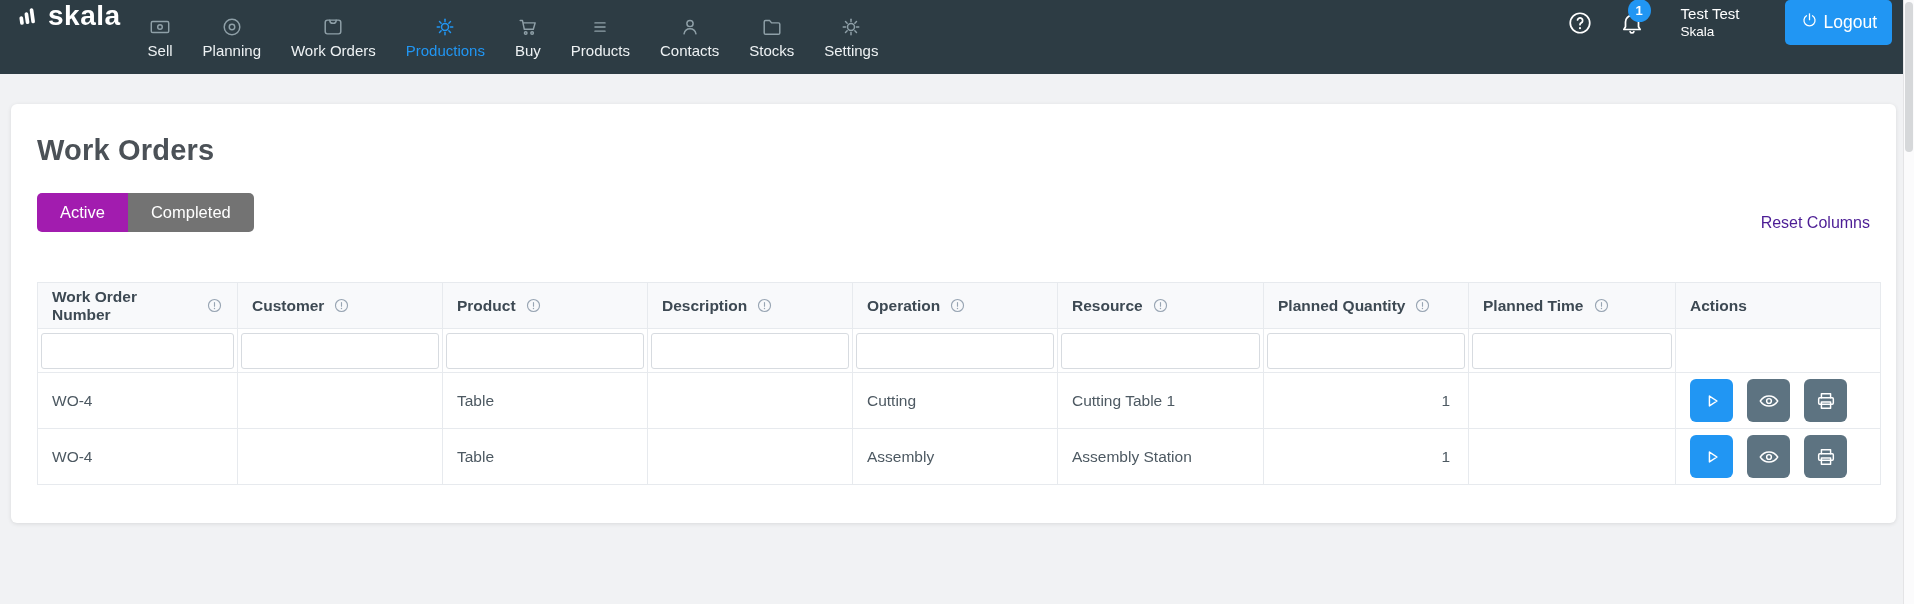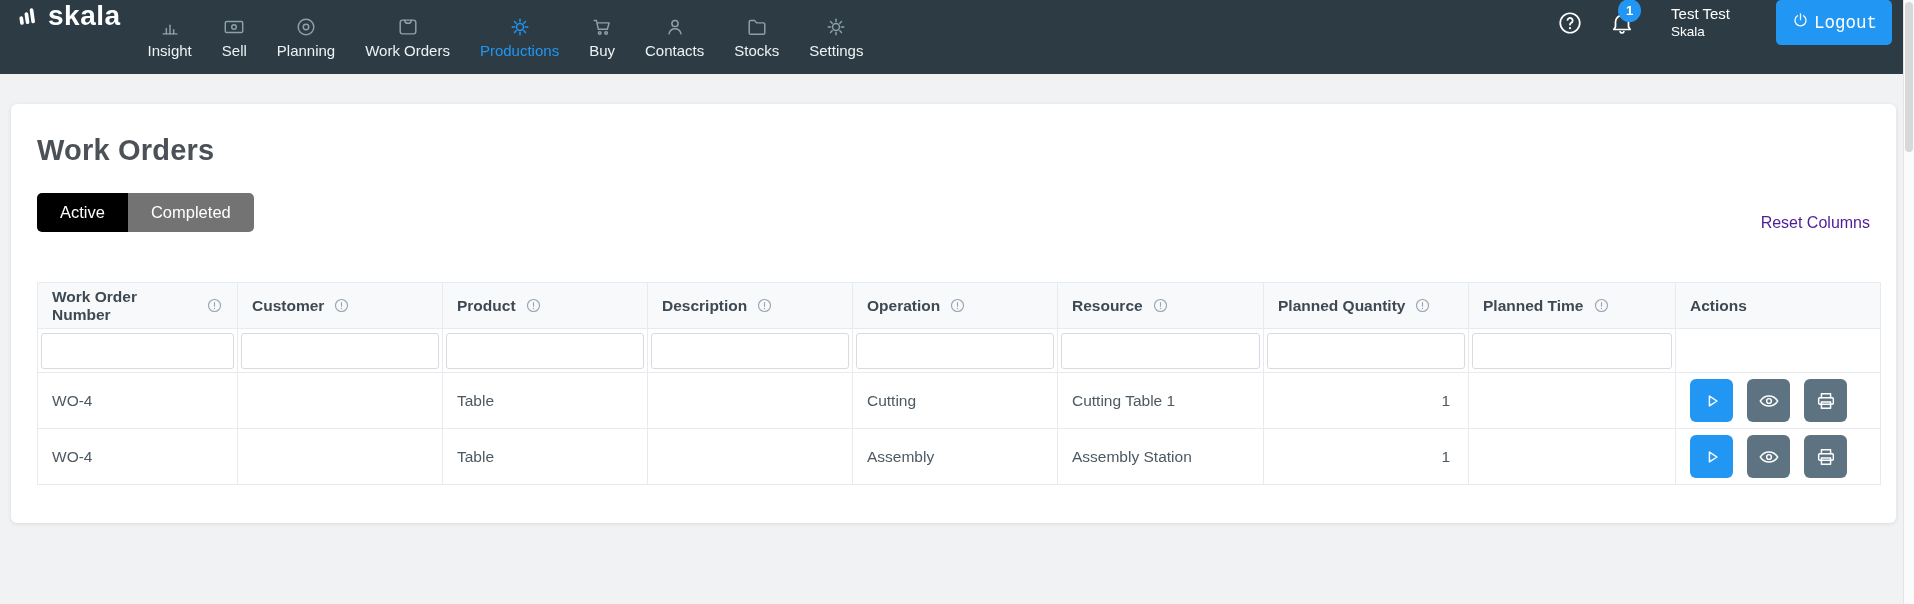--- a/index.html
+++ b/index.html
@@ -19,30 +19,30 @@
   .nav-item.active{color:#2196f3}
   .nav-item.active .nav-icon{color:#2196f3}
   .nav-right{margin-left:auto;display:flex;align-items:center}
   .icon-btn{color:#fff;display:flex;cursor:pointer}
   .icon-btn svg{width:26px;height:26px}
   .bell-wrap{position:relative;margin-left:26px}
   .badge{position:absolute;top:-11px;left:9px;width:23px;height:23px;border-radius:50%;background:#2196f3;color:#fff;font-size:13px;font-weight:bold;display:flex;align-items:center;justify-content:center}
   .user-info{color:#fff;line-height:1.3;margin-left:36px}
   .user-name{font-size:15px}
   .user-org{font-size:13.5px}
-  .logout-btn{background:#2196f3;color:#fff;border:none;border-radius:5px;height:45px;padding:0 15px;font-size:17.5px;display:flex;align-items:center;gap:4px;cursor:pointer;margin-left:46px;font-family:Liberation Mono, monospace}
+  .logout-btn{background:#2196f3;color:#fff;border:none;border-radius:5px;height:45px;padding:0 15px;font-size:17.5px;display:flex;align-items:center;gap:4px;cursor:pointer;margin-left:46px;font-family:Liberation Sans, sans-serif}
   .logout-btn svg{width:19px;height:19px}
 
   
   .card{margin:30px 18px 0 11px;background:#fff;border-radius:6px;box-shadow:0 1px 4px rgba(0,0,0,.1);padding:30px 26px 38px 26px}
   .page-title{font-size:29px;font-weight:bold;color:#4b5157;letter-spacing:.2px}
   .toolbar{display:flex;justify-content:space-between;align-items:flex-end;margin-top:26px}
   .tab-group{display:flex;border-radius:5px;overflow:hidden}
   .tab{padding:10px 23px;font-size:16.5px;color:#fff;cursor:pointer;border:none;font-family:inherit}
-  .tab.unselected{background:#000000}
+  .tab.unselected{background:#a21caf}
   .tab.selected{background:#737373}
   .reset-link{color:#4c1d95;font-size:16px;cursor:pointer}
 
   
   .wo-table{width:100%;border-collapse:collapse;table-layout:fixed;margin-top:50px}
   .wo-table th,.wo-table td{border:1px solid #e7eaee;font-size:15.5px;padding:0 14px;overflow:hidden}
   .wo-table thead th{background:#f8f9fb;height:46px;text-align:left;color:#3d4953;font-weight:bold}
   .th-inner{display:flex;align-items:center;gap:9px}
   .info-icon{color:#98a5b3;display:flex}
   .info-icon svg{width:17px;height:17px}
@@ -73,31 +73,20 @@
         <rect x="13.4" y="7" width="3.4" height="14" rx="1.7"></rect>
       </g>
         </svg>
     </span>
     <span class="logo-text">skala</span>
   </div>
   <div class="nav-items">
       <div class="nav-item">
         <span class="nav-icon">
           <svg viewBox="0 0 24 24" fill="none" stroke="currentColor" stroke-width="1.6" stroke-linecap="round" stroke-linejoin="round">
-            <path d="M4.5 19.5h15"></path>
-            <path d="M8 19.5v-6"></path>
-            <path d="M12 19.5v-9.5"></path>
-            <path d="M16 19.5v-4.5"></path>
-          </svg>
-        </span>
-        <span class="nav-label">Insight</span>
-      </div>
-      <div class="nav-item">
-        <span class="nav-icon">
-          <svg viewBox="0 0 24 24" fill="none" stroke="currentColor" stroke-width="1.6" stroke-linecap="round" stroke-linejoin="round">
             <rect x="2.5" y="6" width="19" height="12" rx="1.5"></rect>
             <circle cx="12" cy="12" r="2.5"></circle>
           </svg>
         </span>
         <span class="nav-label">Sell</span>
       </div>
       <div class="nav-item">
         <span class="nav-icon">
           <svg viewBox="0 0 24 24" fill="none" stroke="currentColor" stroke-width="1.6" stroke-linecap="round" stroke-linejoin="round">
             <circle cx="12" cy="12" r="8.5"></circle>
@@ -133,20 +122,30 @@
       </div>
       <div class="nav-item">
         <span class="nav-icon">
           <svg viewBox="0 0 24 24" fill="none" stroke="currentColor" stroke-width="1.6" stroke-linecap="round" stroke-linejoin="round">
             <path d="M3.5 5H6l2 9.5h9.8l2-7H7"></path>
             <circle cx="9.5" cy="18.5" r="1.4"></circle>
             <circle cx="16.5" cy="18.5" r="1.4"></circle>
           </svg>
         </span>
         <span class="nav-label">Buy</span>
+      </div>
+      <div class="nav-item">
+        <span class="nav-icon">
+          <svg viewBox="0 0 24 24" fill="none" stroke="currentColor" stroke-width="1.6" stroke-linecap="round" stroke-linejoin="round">
+            <path d="M6.5 7.5h11"></path>
+            <path d="M6.5 12h11"></path>
+            <path d="M6.5 16.5h11"></path>
+          </svg>
+        </span>
+        <span class="nav-label">Products</span>
       </div>
       <div class="nav-item">
         <span class="nav-icon">
           <svg viewBox="0 0 24 24" fill="none" stroke="currentColor" stroke-width="1.6" stroke-linecap="round" stroke-linejoin="round">
             <circle cx="12" cy="8.2" r="3.4"></circle>
             <path d="M5.5 19.5c.7-3.7 3.2-5.6 6.5-5.6s5.8 1.9 6.5 5.6"></path>
           </svg>
         </span>
         <span class="nav-label">Contacts</span>
       </div>

